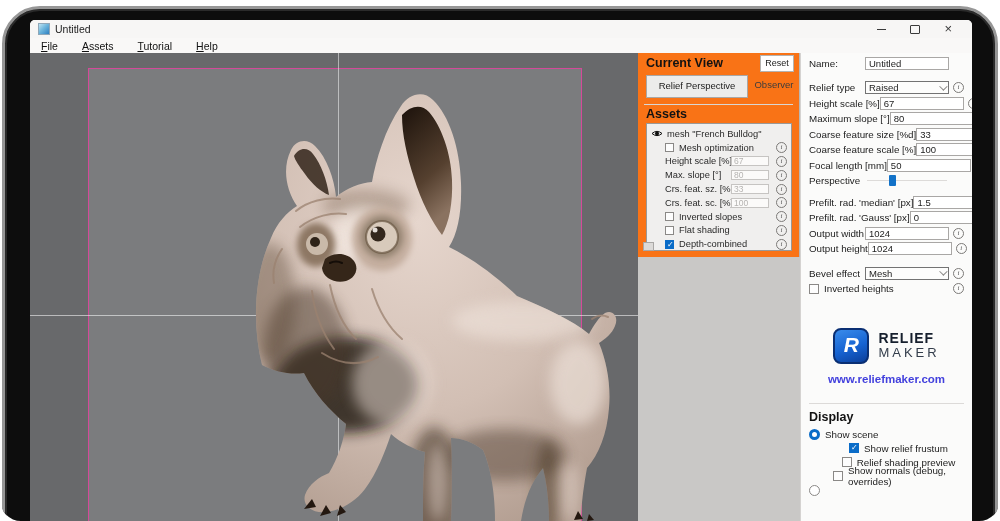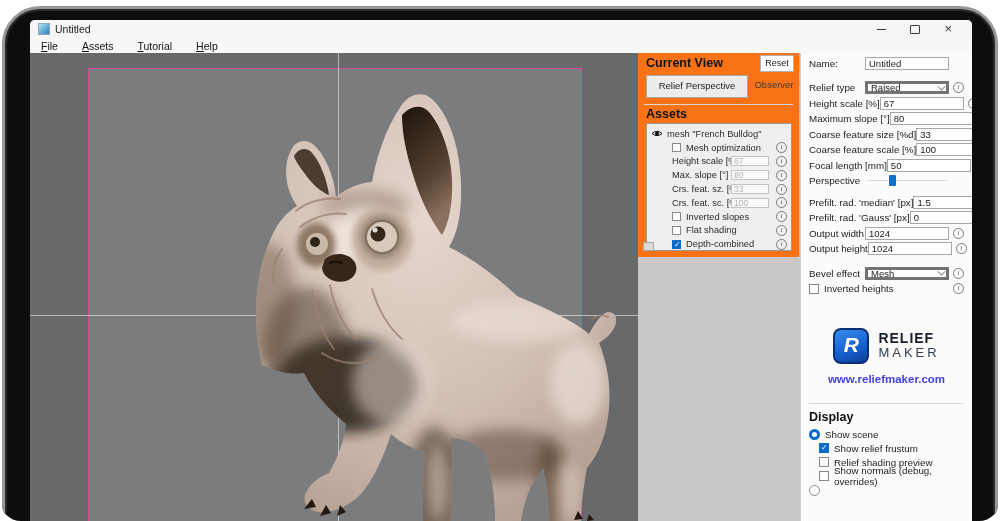--- a/index.html
+++ b/index.html
@@ -51,21 +51,21 @@
   .btn-rp{position:absolute;left:8px;top:22px;width:100px;height:21px;background:#ececeb;
           border:1px solid #a9a7a5;font-size:9.5px;text-align:center;line-height:19px;color:#1c1c1c;}
   .btn-obs{position:absolute;left:114px;top:22px;width:44px;height:21px;font-size:9.5px;
            line-height:20px;color:#3c3c3c;text-align:center;}
   .card-sep{position:absolute;left:6px;right:6px;top:51px;border-top:1px solid #d8d6d4;}
 
   .abox{position:absolute;left:8px;top:70px;width:146px;height:128px;border:1px solid #9a9896;
         background:#f0efee;font-size:9.3px;color:#2a2a2a;padding:3px 4px;box-sizing:border-box;}
   .arow{display:flex;align-items:center;height:13.8px;}
   .arow .lbl{flex:1;white-space:nowrap;overflow:hidden;}
-  .arow.indent{margin-left:21px;}
+  .arow.indent{margin-left:14px;}
   .ainput{width:38px;height:10px;font-size:8.5px;border:1px solid #c6c4c2;background:#fbfaf9;
           color:#b5b3b1;padding:0 2px;box-sizing:border-box;margin-right:3px;font-family:"Liberation Sans",sans-serif;}
   .grip{position:absolute;left:-4px;top:118px;width:9px;height:7px;background:#dcdad8;border:1px solid #a9a7a5;}
 
   
   .cb{width:10px;height:10px;border:1px solid #8a8886;background:#fdfdfd;margin-right:5px;
       flex:none;position:relative;box-sizing:border-box;}
   .cb.small{width:9px;height:9px;}
   .cb.checked{background:#0a6cc8;border-color:#0a6cc8;}
   .cb.checked::after{content:"\2713";color:#fff;font-size:8px;position:absolute;left:1px;top:-1px;}
@@ -78,21 +78,21 @@
   .info.hidden{visibility:hidden;}
 
   
   .panel-gp{flex:1;background:#fbfbfa;position:relative;padding:3px 8px 0 8px;
             border-left:1px solid #d5d3d1;box-sizing:border-box;overflow:hidden;}
   .gp-heading{font-size:12.5px;font-weight:bold;color:#121212;margin:1px 0 7px 0;}
   .gp-row{display:flex;align-items:center;height:14px;margin-bottom:1.5px;}
   .gp-label{font-size:9.8px;color:#1c1c1c;flex:1;white-space:nowrap;}
   .gp-input{width:84px;height:13px;font-size:9.5px;border:1px solid #a9a7a5;background:#fff;
             color:#222;padding:0 3px;box-sizing:border-box;flex:none;font-family:"Liberation Sans",sans-serif;}
-  .gp-select{width:84px;height:13px;border:3px solid #737373;background:#fdfdfc;display:flex;
+  .gp-select{width:84px;height:13px;border:1px solid #737373;background:#fdfdfc;display:flex;
              align-items:center;font-size:9.5px;color:#222;padding:0 3px;box-sizing:border-box;flex:none;}
   .gp-select .seltext{flex:1;}
   .chev{width:5px;height:5px;border-right:1px solid #8a8886;border-bottom:1px solid #8a8886;
         transform:rotate(45deg) translateY(-2px);flex:none;}
   .slider{width:84px;height:13px;position:relative;flex:none;}
   .slider .track{position:absolute;left:2px;right:2px;top:6px;height:1px;background:#dddbd9;}
   .slider .handle{position:absolute;left:28%;top:1px;width:7px;height:11px;background:#1272c8;border-radius:1px;}
   .sp6{height:6px;}.sp9{height:9px;}
 
   
@@ -100,21 +100,21 @@
   .brand-icon{width:36px;height:36px;border-radius:8px;display:flex;align-items:center;justify-content:center;
               background:linear-gradient(160deg,#3a8ceb 0%,#1663d2 55%,#0c3f9a 100%);
               border:2px solid #0a2f73;box-sizing:border-box;}
   .brand-letter{color:#fff;font-weight:bold;font-size:21px;font-style:italic;transform:translateY(-1px);}
   .brand-l1{font-weight:bold;font-size:14px;letter-spacing:1px;color:#161f2d;line-height:15px;}
   .brand-l2{font-size:13px;letter-spacing:3px;color:#333d4b;line-height:14px;}
   .brand-url{text-align:center;margin-top:9px;color:#4341dd;font-size:11.5px;font-weight:bold;}
 
   .gp-sep{border-top:1px solid #dcdad8;margin:18px 0 6px 0;}
   .disp-row{display:flex;align-items:center;height:13.5px;margin-bottom:.5px;font-size:9.8px;color:#1c1c1c;}
-  .disp-row.indent{margin-left:10px;}
+  .disp-row.indent{margin-left:24px;justify-content:center;}
 </style>
 </head>
 <body>
 
 <div class="stage">
   <div class="device"></div>
 
   <div class="screen">
 
     <div class="titlebar">

